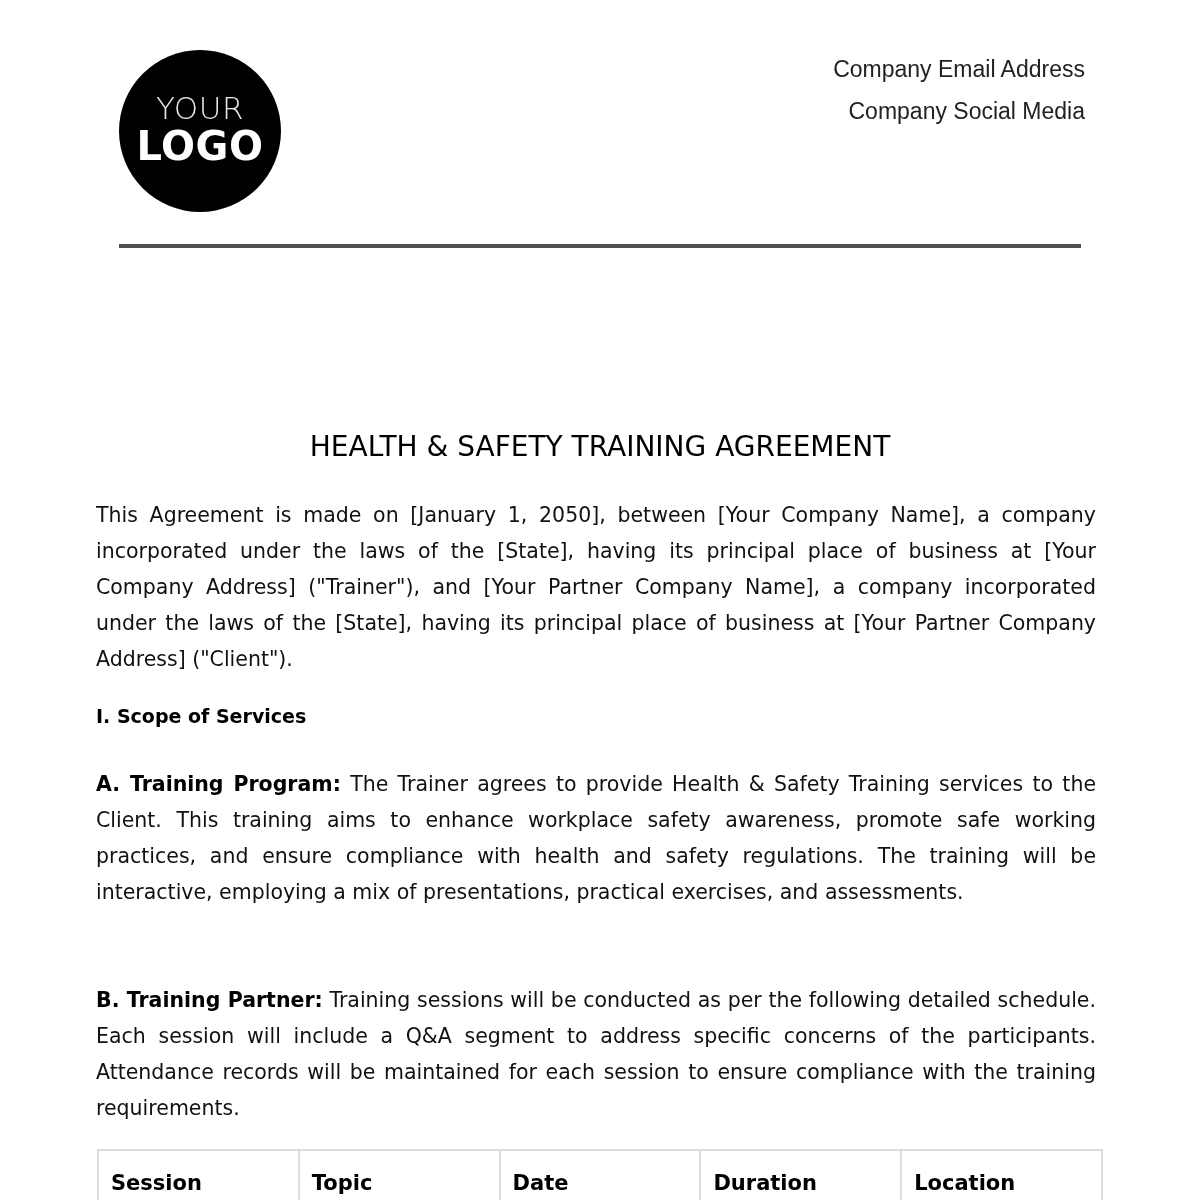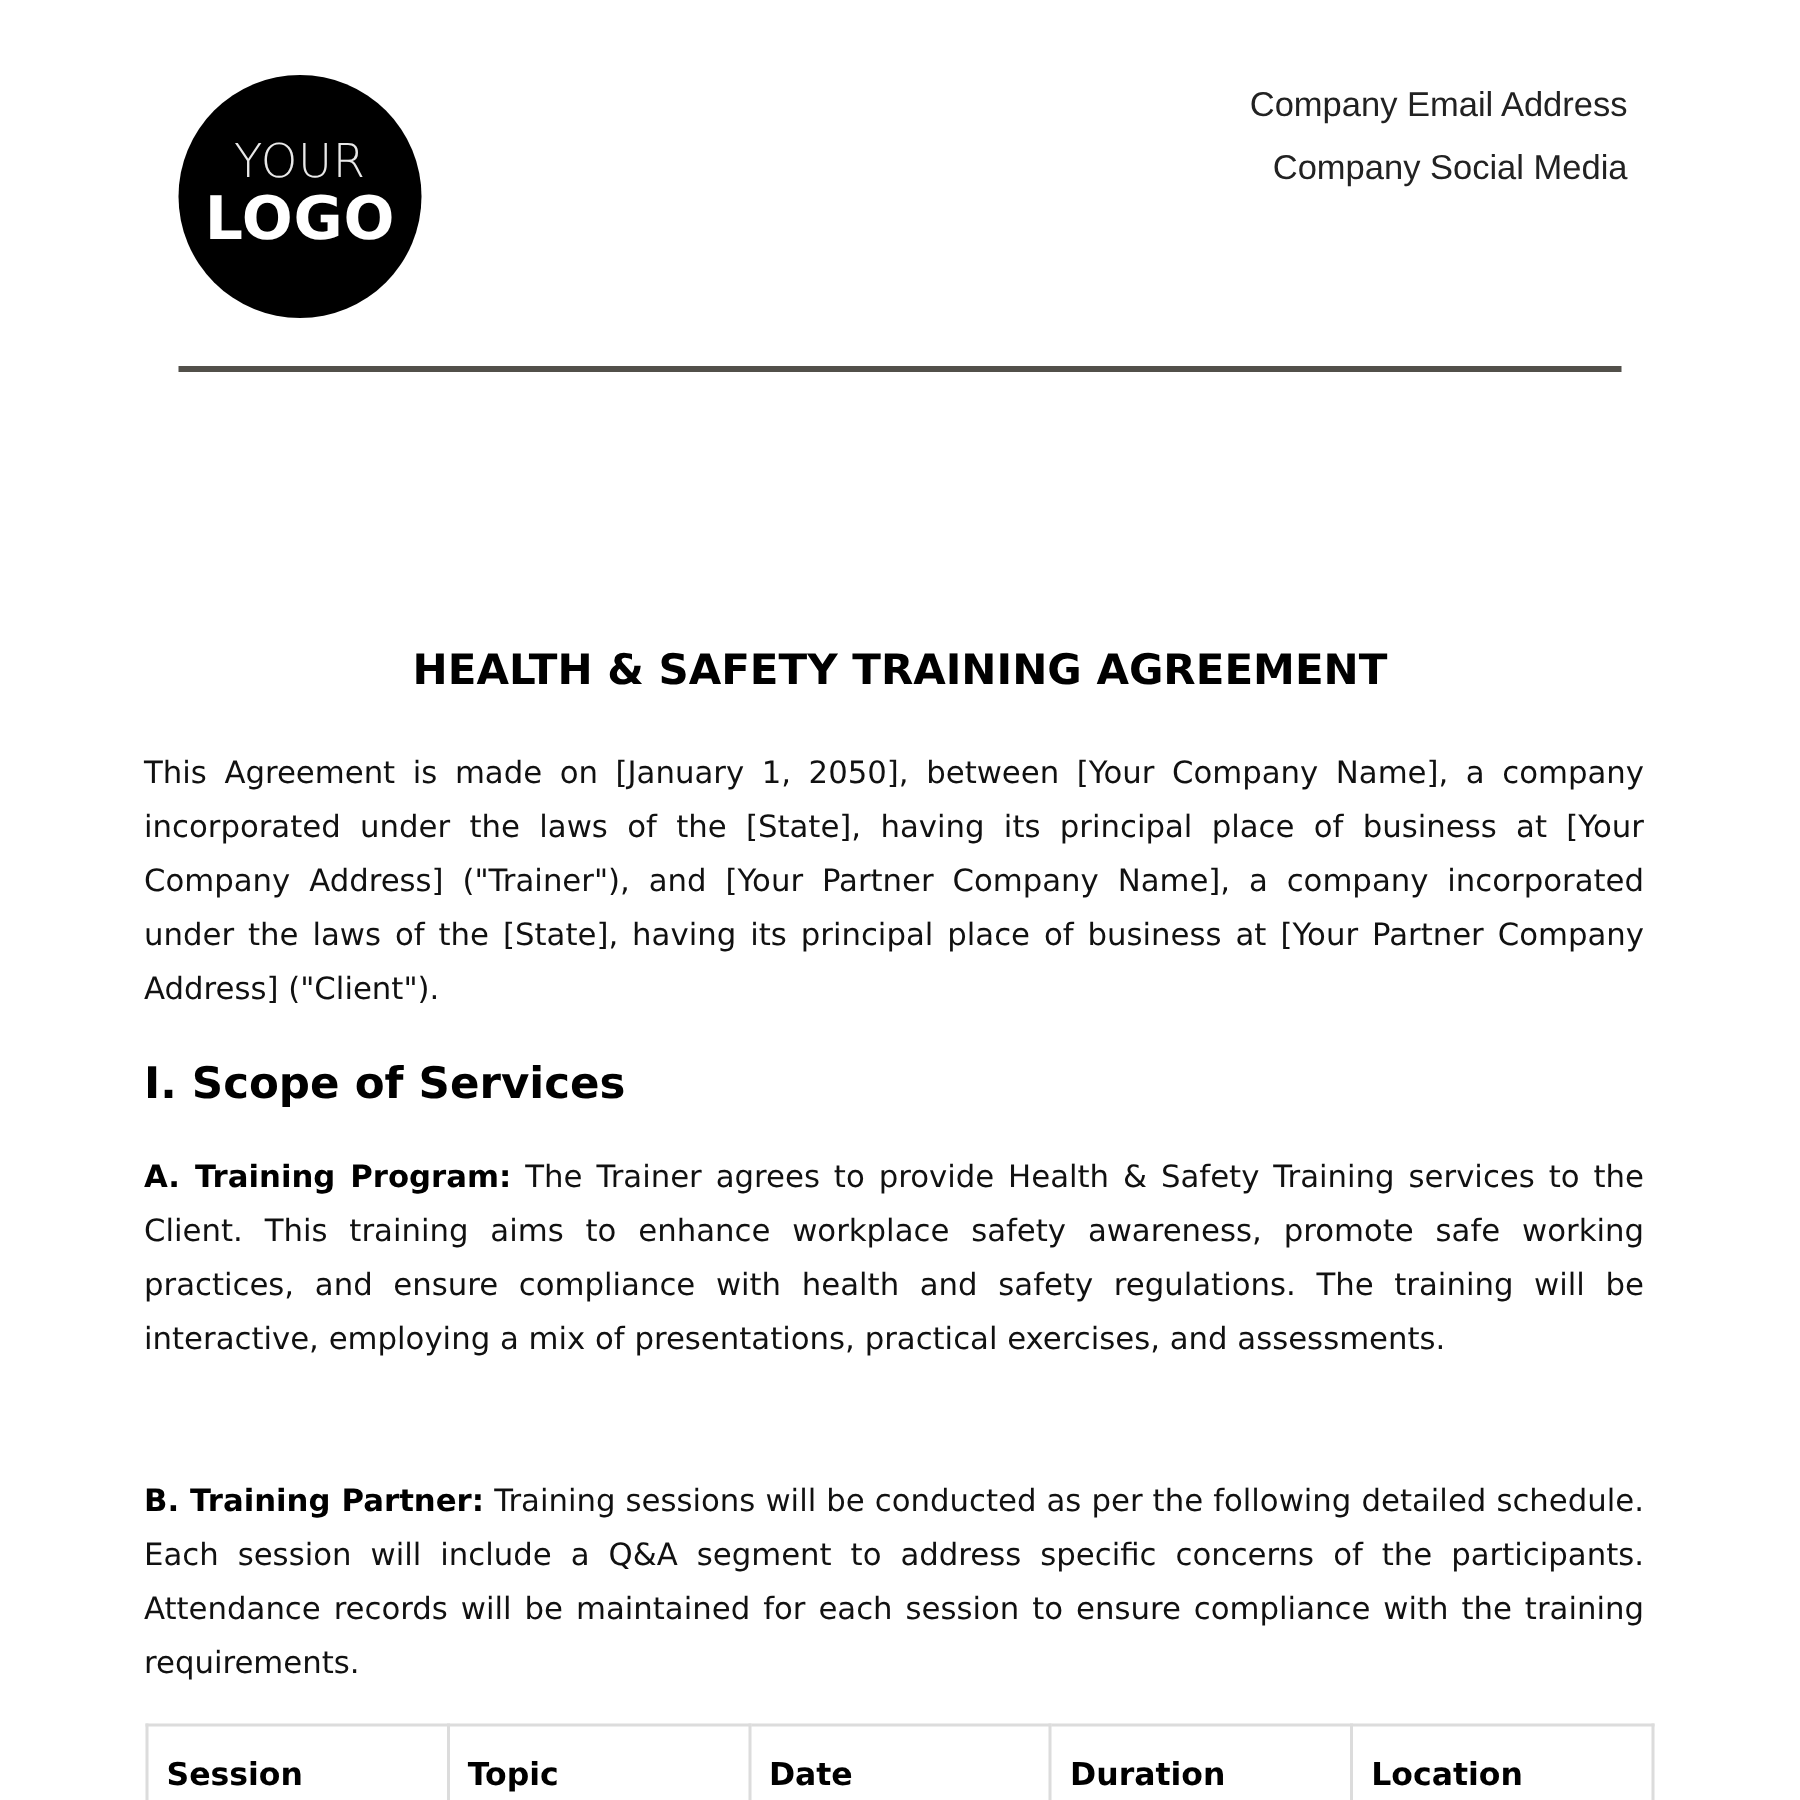--- a/index.html
+++ b/index.html
@@ -67,21 +67,21 @@
       height: 4px;
       background: #52504a;
     }
     .title {
       position: absolute;
       left: 0;
       top: 430px;
       width: 1200px;
       text-align: center;
       font-family: "DejaVu Sans", sans-serif;
-      font-weight: 700;
+      font-weight: 400;
       font-size: 28px;
       letter-spacing: 0px;
       color: #000000;
     }
     .body-text {
       position: absolute;
       left: 96px;
       width: 1000px;
       font-family: "DejaVu Sans", sans-serif;
       font-size: 20.5px;
@@ -93,21 +93,21 @@
       font-weight: 700;
       color: #000000;
     }
     .intro { top: 497px; }
     .section-heading {
       position: absolute;
       left: 96px;
       top: 705px;
       font-family: "DejaVu Sans", sans-serif;
       font-weight: 700;
-      font-size: 29px;
+      font-size: 19px;
       color: #000000;
       text-align: center;
     }
     .para-a { top: 766px; }
     .para-b { top: 982px; }
     .schedule-table {
       position: absolute;
       left: 97px;
       top: 1149px;
       width: 1006px;

